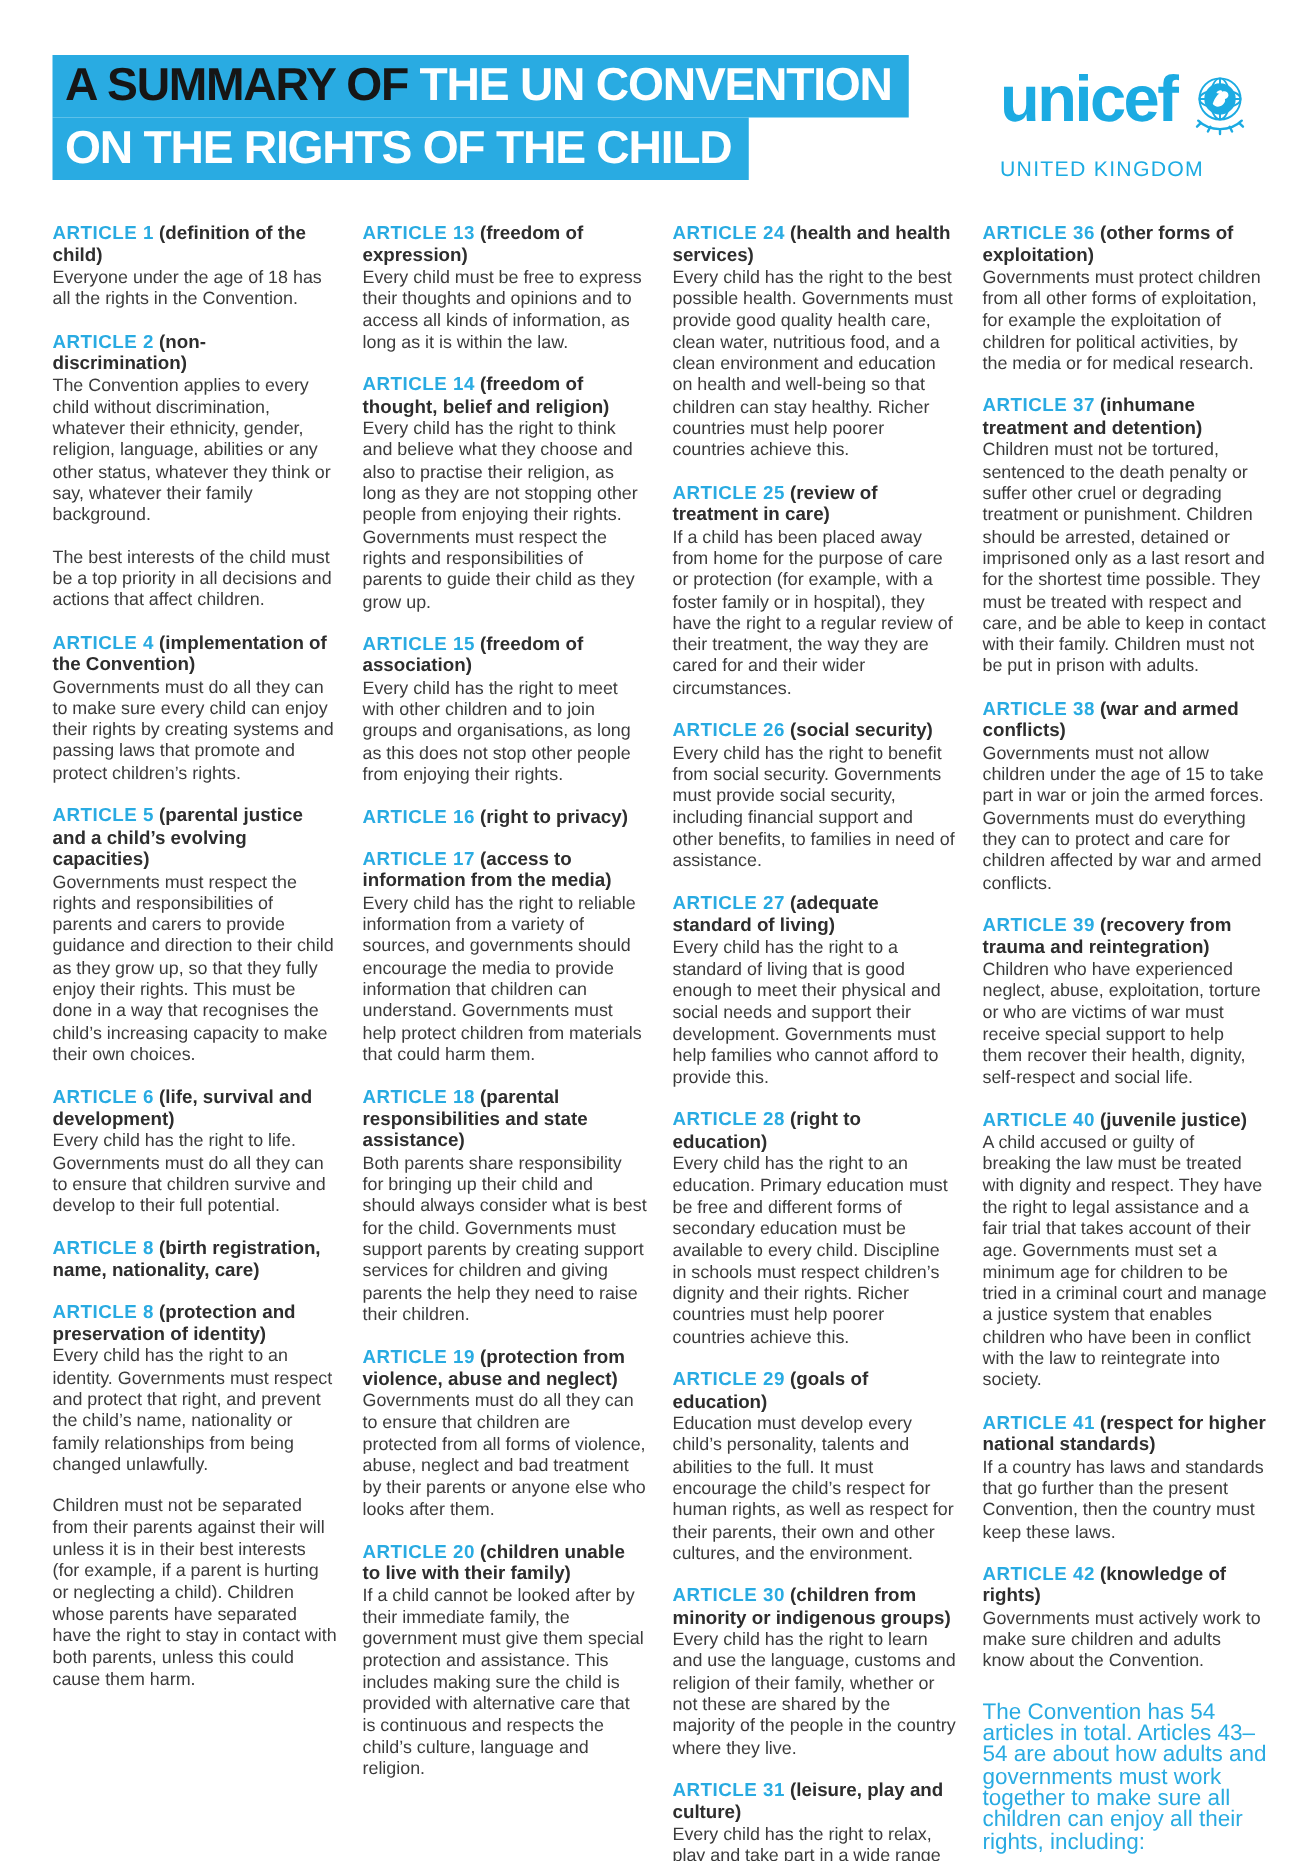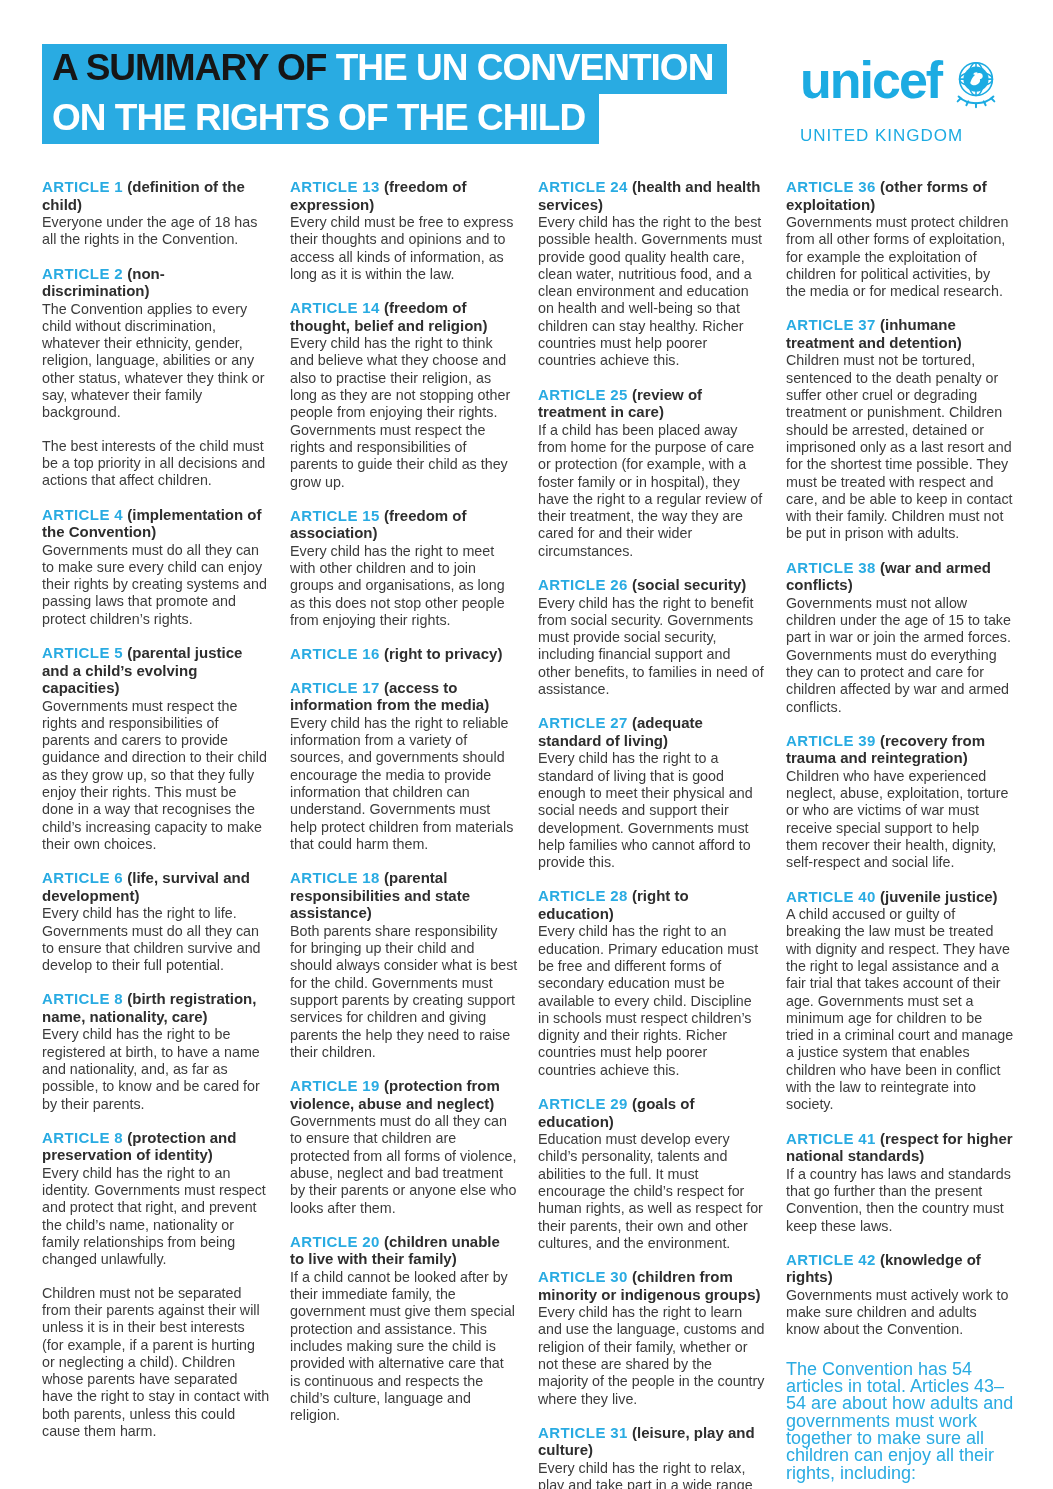--- a/index.html
+++ b/index.html
@@ -119,21 +119,20 @@
     <p>Governments must respect the rights and responsibilities of parents and carers to provide guidance and direction to their child as they grow up, so that they fully enjoy their rights. This must be done in a way that recognises the child’s increasing capacity to make their own choices.</p>
   </div>
 
   <div class="article">
     <h3><span class="num">ARTICLE 6</span> <span class="ttl">(life, survival and development)</span></h3>
     <p>Every child has the right to life. Governments must do all they can to ensure that children survive and develop to their full potential.</p>
   </div>
 
   <div class="article">
     <h3><span class="num">ARTICLE 8</span> <span class="ttl">(birth registration, name, nationality, care)</span></h3>
-    <p>Every child has the right to be registered at birth, to have a name and nationality, and, as far as possible, to know and be cared for by their parents.</p>
   </div>
 
   <div class="article">
     <h3><span class="num">ARTICLE 8</span> <span class="ttl">(protection and preservation of identity)</span></h3>
     <p>Every child has the right to an identity. Governments must respect and protect that right, and prevent the child’s name, nationality or family relationships from being changed unlawfully.</p>
   </div>
 
   <div class="article">
     <p>Children must not be separated from their parents against their will unless it is in their best interests (for example, if a parent is hurting or neglecting a child). Children whose parents have separated have the right to stay in contact with both parents, unless this could cause them harm.</p>
   </div>

